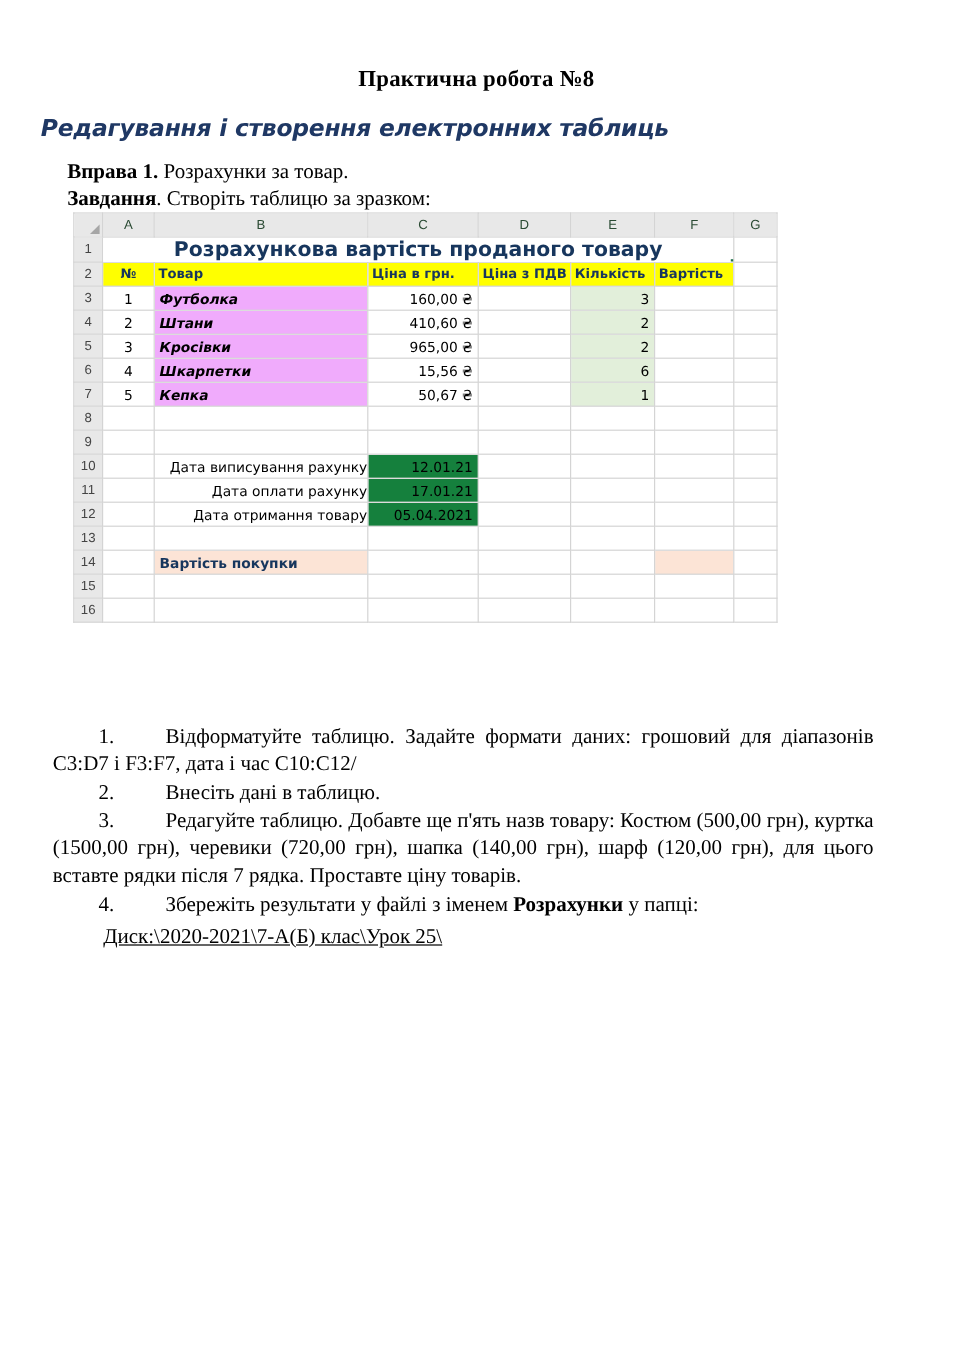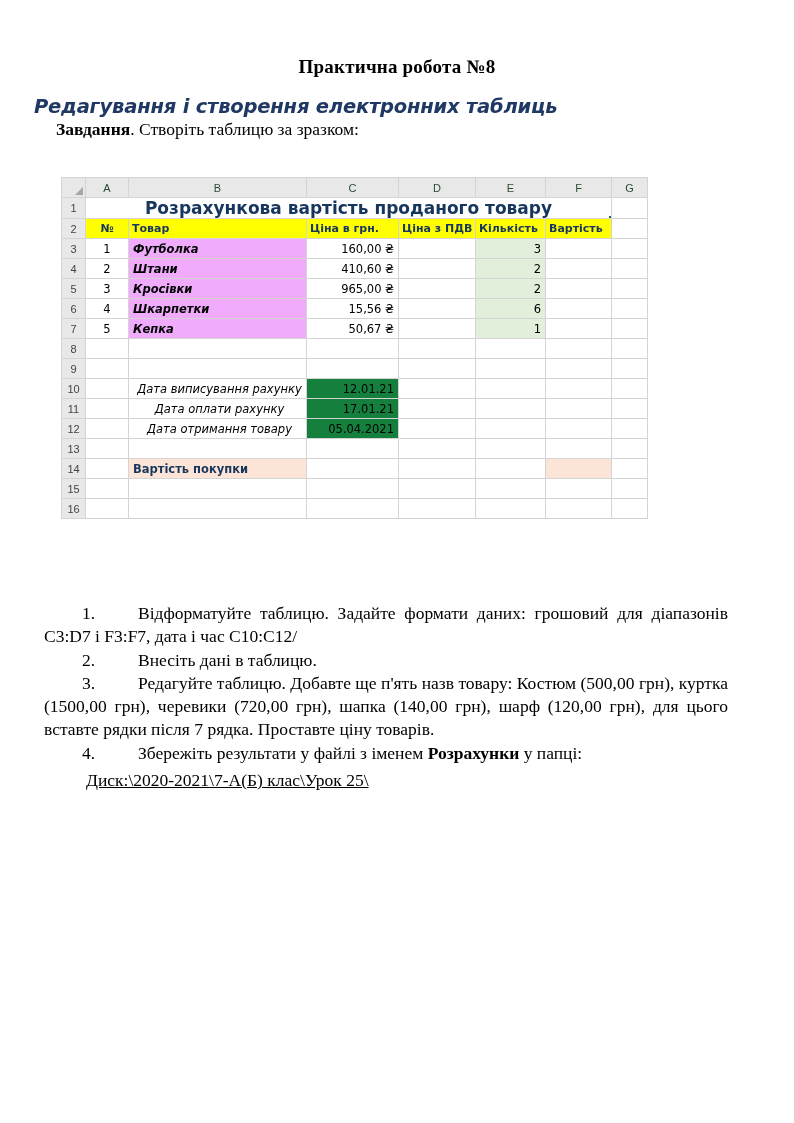--- a/index.html
+++ b/index.html
@@ -179,25 +179,24 @@
     font-size: 11.5px;
     padding-right: 4px !important;
     border: 1px solid #000000;
   }
   .empty {
     background: #ffffff;
     border: 1px solid #d4d4d4;
   }
   .datelabel {
     background: #ffffff;
-    text-align: center;
+    text-align: right;
     font-size: 11.5px;
     padding-left: 4px !important;
     border: 1px solid #000000;
-    font-style: italic;
   }
   .dateval {
     background: #15803d;
     text-align: right;
     font-size: 11.5px;
     padding-right: 4px !important;
     border: 1px solid #000000;
   }
   .totlabel {
     background: #FCE4D6;
@@ -246,20 +245,23 @@
   .nojust { text-align: left; }
 </style>
 </head>
 <body>
 
 <div class="page">
 
   <h1 class="doc-title">Практична робота №8</h1>
   <h2 class="doc-subtitle">Редагування і створення  електронних таблиць</h2>
 
+  <p class="lead-line first">
+    <b>Вправа 1.</b><span> Розрахунки за товар.</span>
+  </p>
   <p class="lead-line">
     <b>Завдання</b><span>. Створіть таблицю за зразком:</span>
   </p>
 
   <div class="sheet-wrap">
     <table class="sheet">
       <colgroup>
         <col style="width:24px">
         <col style="width:43px">
         <col style="width:178px">

